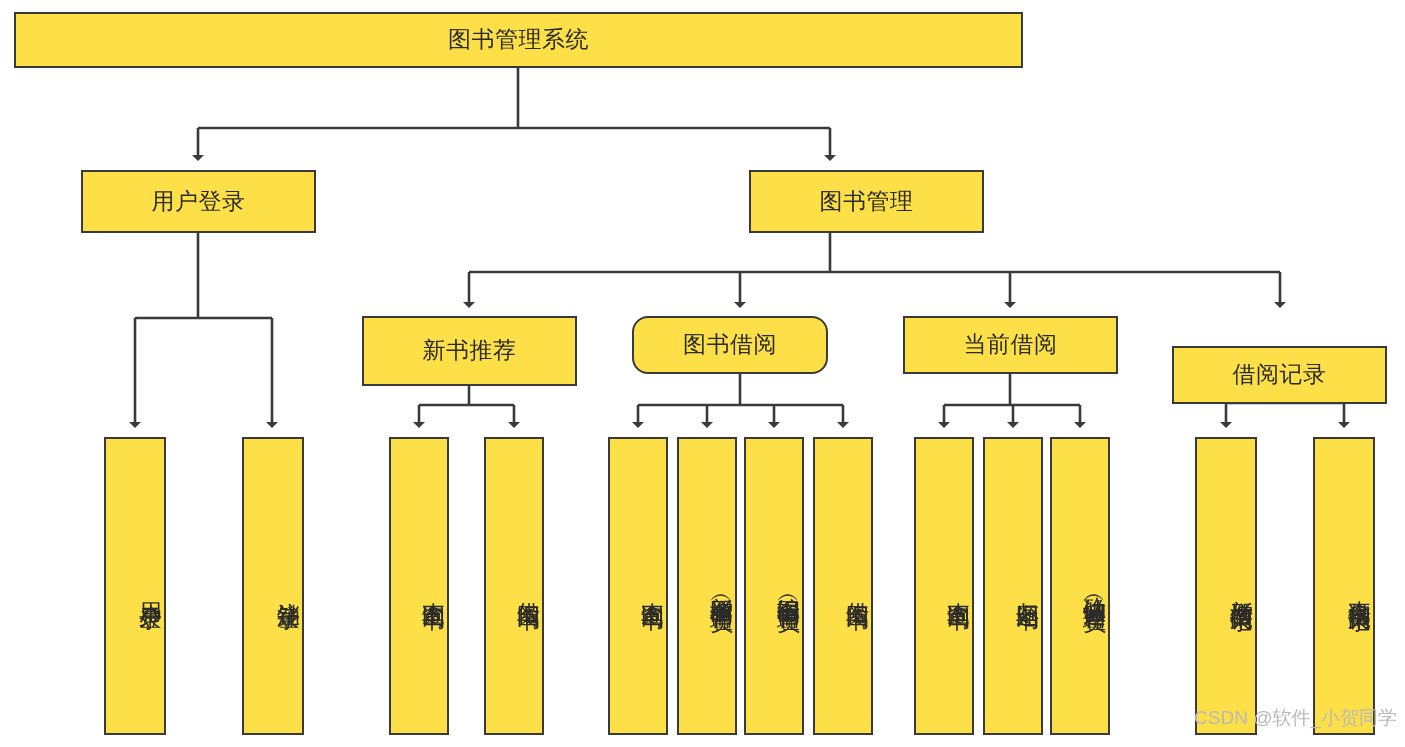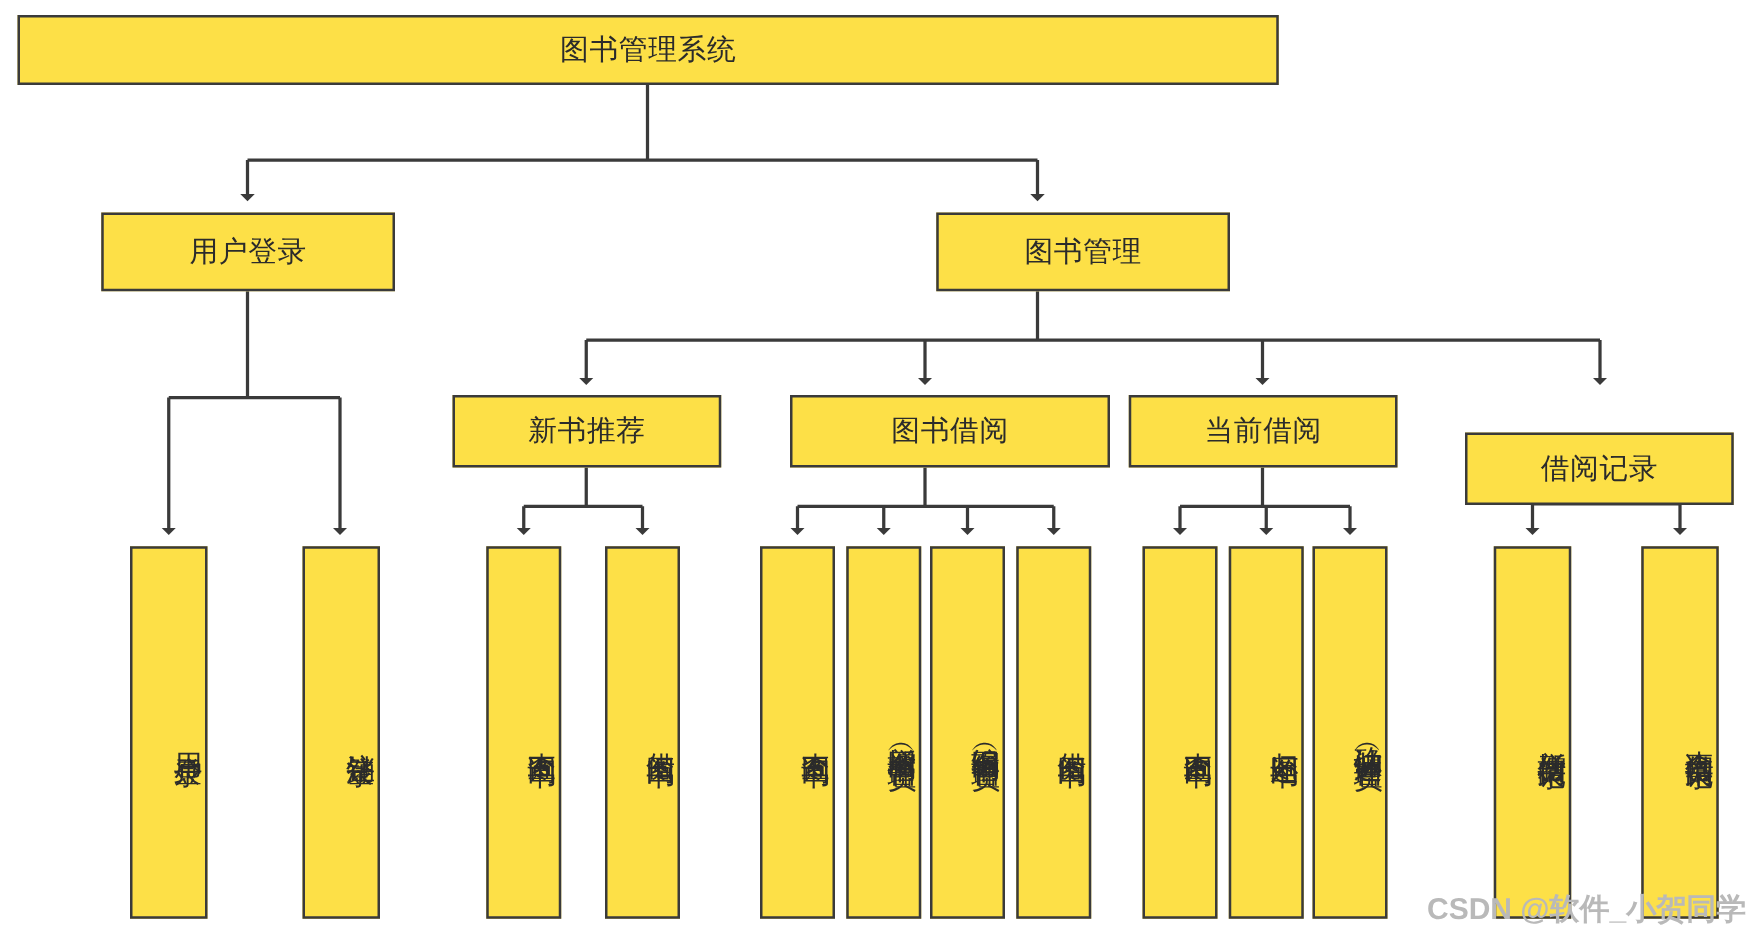--- a/index.html
+++ b/index.html
@@ -53,27 +53,26 @@
     padding-top: 4px;
   }
   .node-vertical .vlabel {
     writing-mode: vertical-rl;
     text-orientation: upright;
     display: block;
   }
   .watermark {
     position: absolute;
     right: 8px;
-    bottom: 4px;
-    font-size: 24px;
+    bottom: 16px;
+    font-size: 19px;
     color: #b9b9b9;
     font-family: "Liberation Sans", "DejaVu Sans", sans-serif;
     white-space: nowrap;
     user-select: none;
-    font-weight: bold;
   }
 </style>
 </head>
 <body>
 
 <div id="diagram-root">
 
   <svg class="connectors" viewBox="0 0 1405 747" xmlns="http://www.w3.org/2000/svg">
     <defs>
       <marker id="arrow" markerWidth="10" markerHeight="12" refX="3" refY="6" orient="auto" markerUnits="userSpaceOnUse">
@@ -128,24 +127,24 @@
     <span>图书管理系统</span>
   </div>
 
   <div class="node node-horizontal" style="left:81px; top:170px; width:235px; height:63px;">
     <span>用户登录</span>
   </div>
   <div class="node node-horizontal" style="left:711px; top:170px; width:235px; height:63px;margin-left:38px;">
     <span>图书管理</span>
   </div>
 
-  <div class="node node-horizontal" style="left:362px; top:316px; width:215px; height:58px;">
+  <div class="node node-horizontal" style="left:362px; top:316px; width:215px; height:70px;">
     <span>新书推荐</span>
   </div>
-  <div class="node node-horizontal" style="left:632px; top:316px; width:256px; height:58px;">
+  <div class="node node-horizontal" style="left:632px; top:316px; width:196px; height:58px;border-radius:16px;">
     <span>图书借阅</span>
   </div>
   <div class="node node-horizontal" style="left:903px; top:316px; width:215px; height:58px;">
     <span>当前借阅</span>
   </div>
   <div class="node node-horizontal" style="left:1172px; top:316px; width:215px; height:58px;margin-top:30px;">
     <span>借阅记录</span>
   </div>
 
   <div class="node node-vertical" style="left:104px; top:437px; width:62px; height:298px;">

